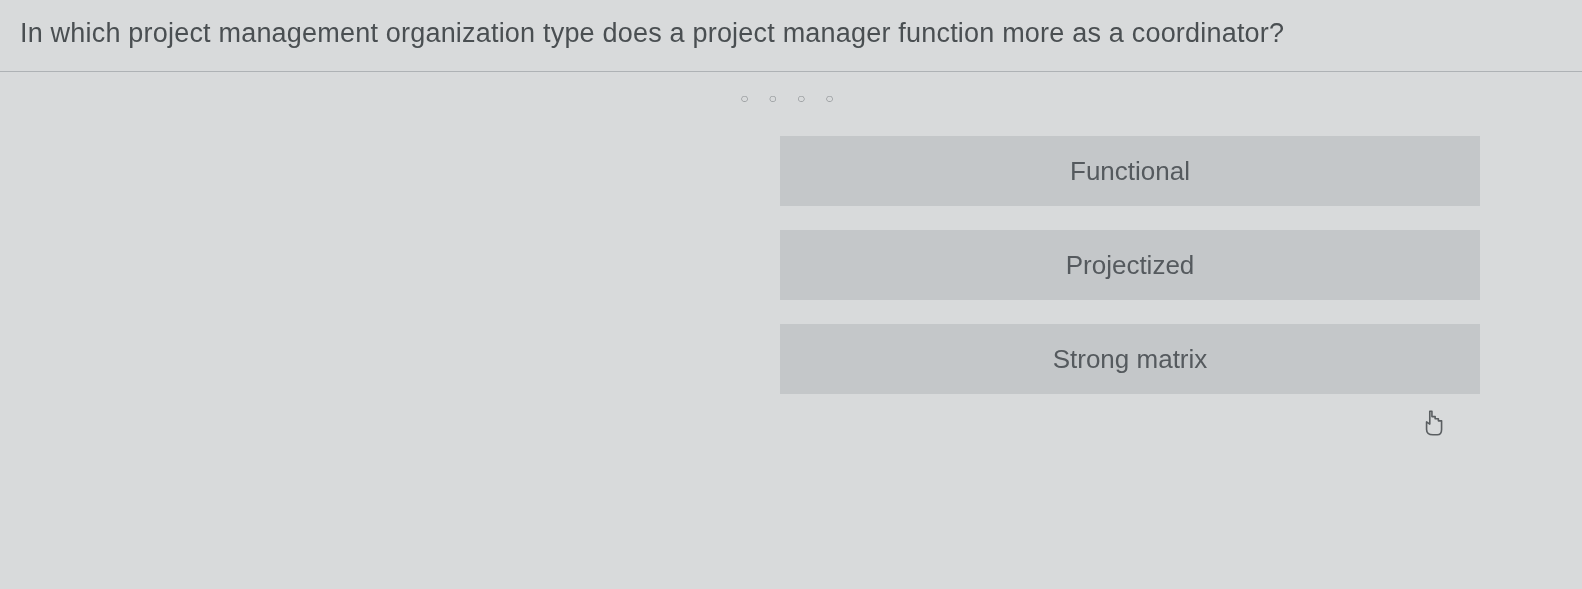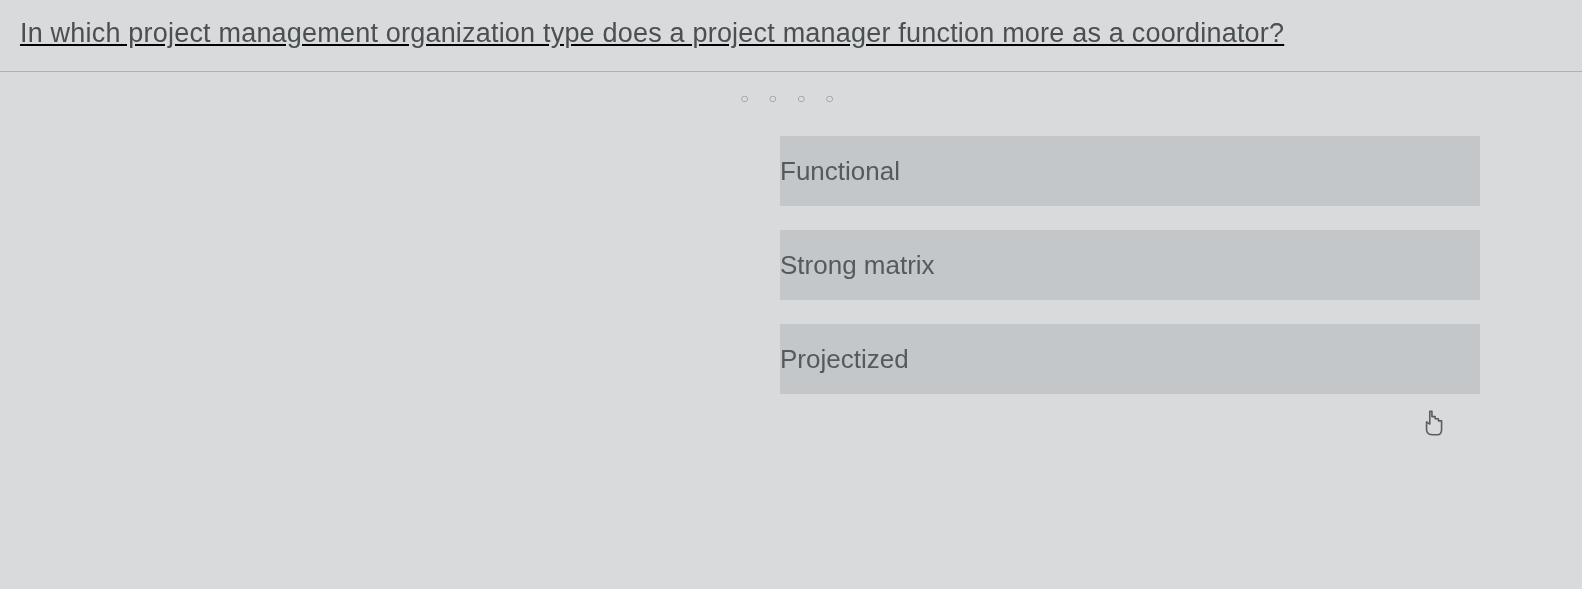--- a/index.html
+++ b/index.html
@@ -11,21 +11,20 @@
       font-family: 'Segoe UI', Tahoma, Geneva, Verdana, sans-serif;
       background: #d8dadb;
       width: 1582px;
       height: 589px;
       overflow: hidden;
       position: relative;
     }
     .question-area {
       padding: 18px 20px 22px 20px;
       border-bottom: 1px solid #aeb2b5;
-      text-decoration: underline;
     }
     .question-text {
       font-size: 27px;
       color: #4a4f52;
       font-weight: 400;
       letter-spacing: 0.2px;
     }
     .dots-row {
       text-align: center;
       padding: 18px 0 10px 0;
@@ -41,20 +40,21 @@
       flex-direction: column;
       gap: 24px;
     }
     .option-button {
       background: #c4c7c9;
       border: none;
       height: 70px;
       width: 100%;
       display: flex;
       align-items: center;
+      justify-content: center;
       font-size: 26px;
       color: #555a5e;
       cursor: pointer;
       font-family: inherit;
       font-weight: 400;
     }
     .cursor-icon {
       position: absolute;
       left: 1420px;
       top: 408px;
@@ -70,22 +70,22 @@
   <div class="question-text">In which project management organization type does a project manager function more as a coordinator?</div>
 </div>
 
 <div class="dots-row">○ ○ ○ ○</div>
 
 <div class="options-container">
   <button class="option-button">
     <span>Functional</span>
   </button>
   <button class="option-button">
-    <span>Strong matrix</span>
+    <span>Projectized</span>
   </button>
   <button class="option-button">
-    <span>Projectized</span>
+    <span>Strong matrix</span>
   </button>
 </div>
 
 <svg class="cursor-icon" viewBox="0 0 24 28">
   <path d="M9 3 L9 15 L6 13 L6 20 C6 23 8 25 12 25 L16 25 C19 25 20 23 20 20 L20 12 L17 12 L17 10 L14 10 L14 8 L11 8 L11 3 Z" fill="none" stroke="#5a5e61" stroke-width="1.5" stroke-linejoin="round"></path>
 </svg>
 
 </body></html>

